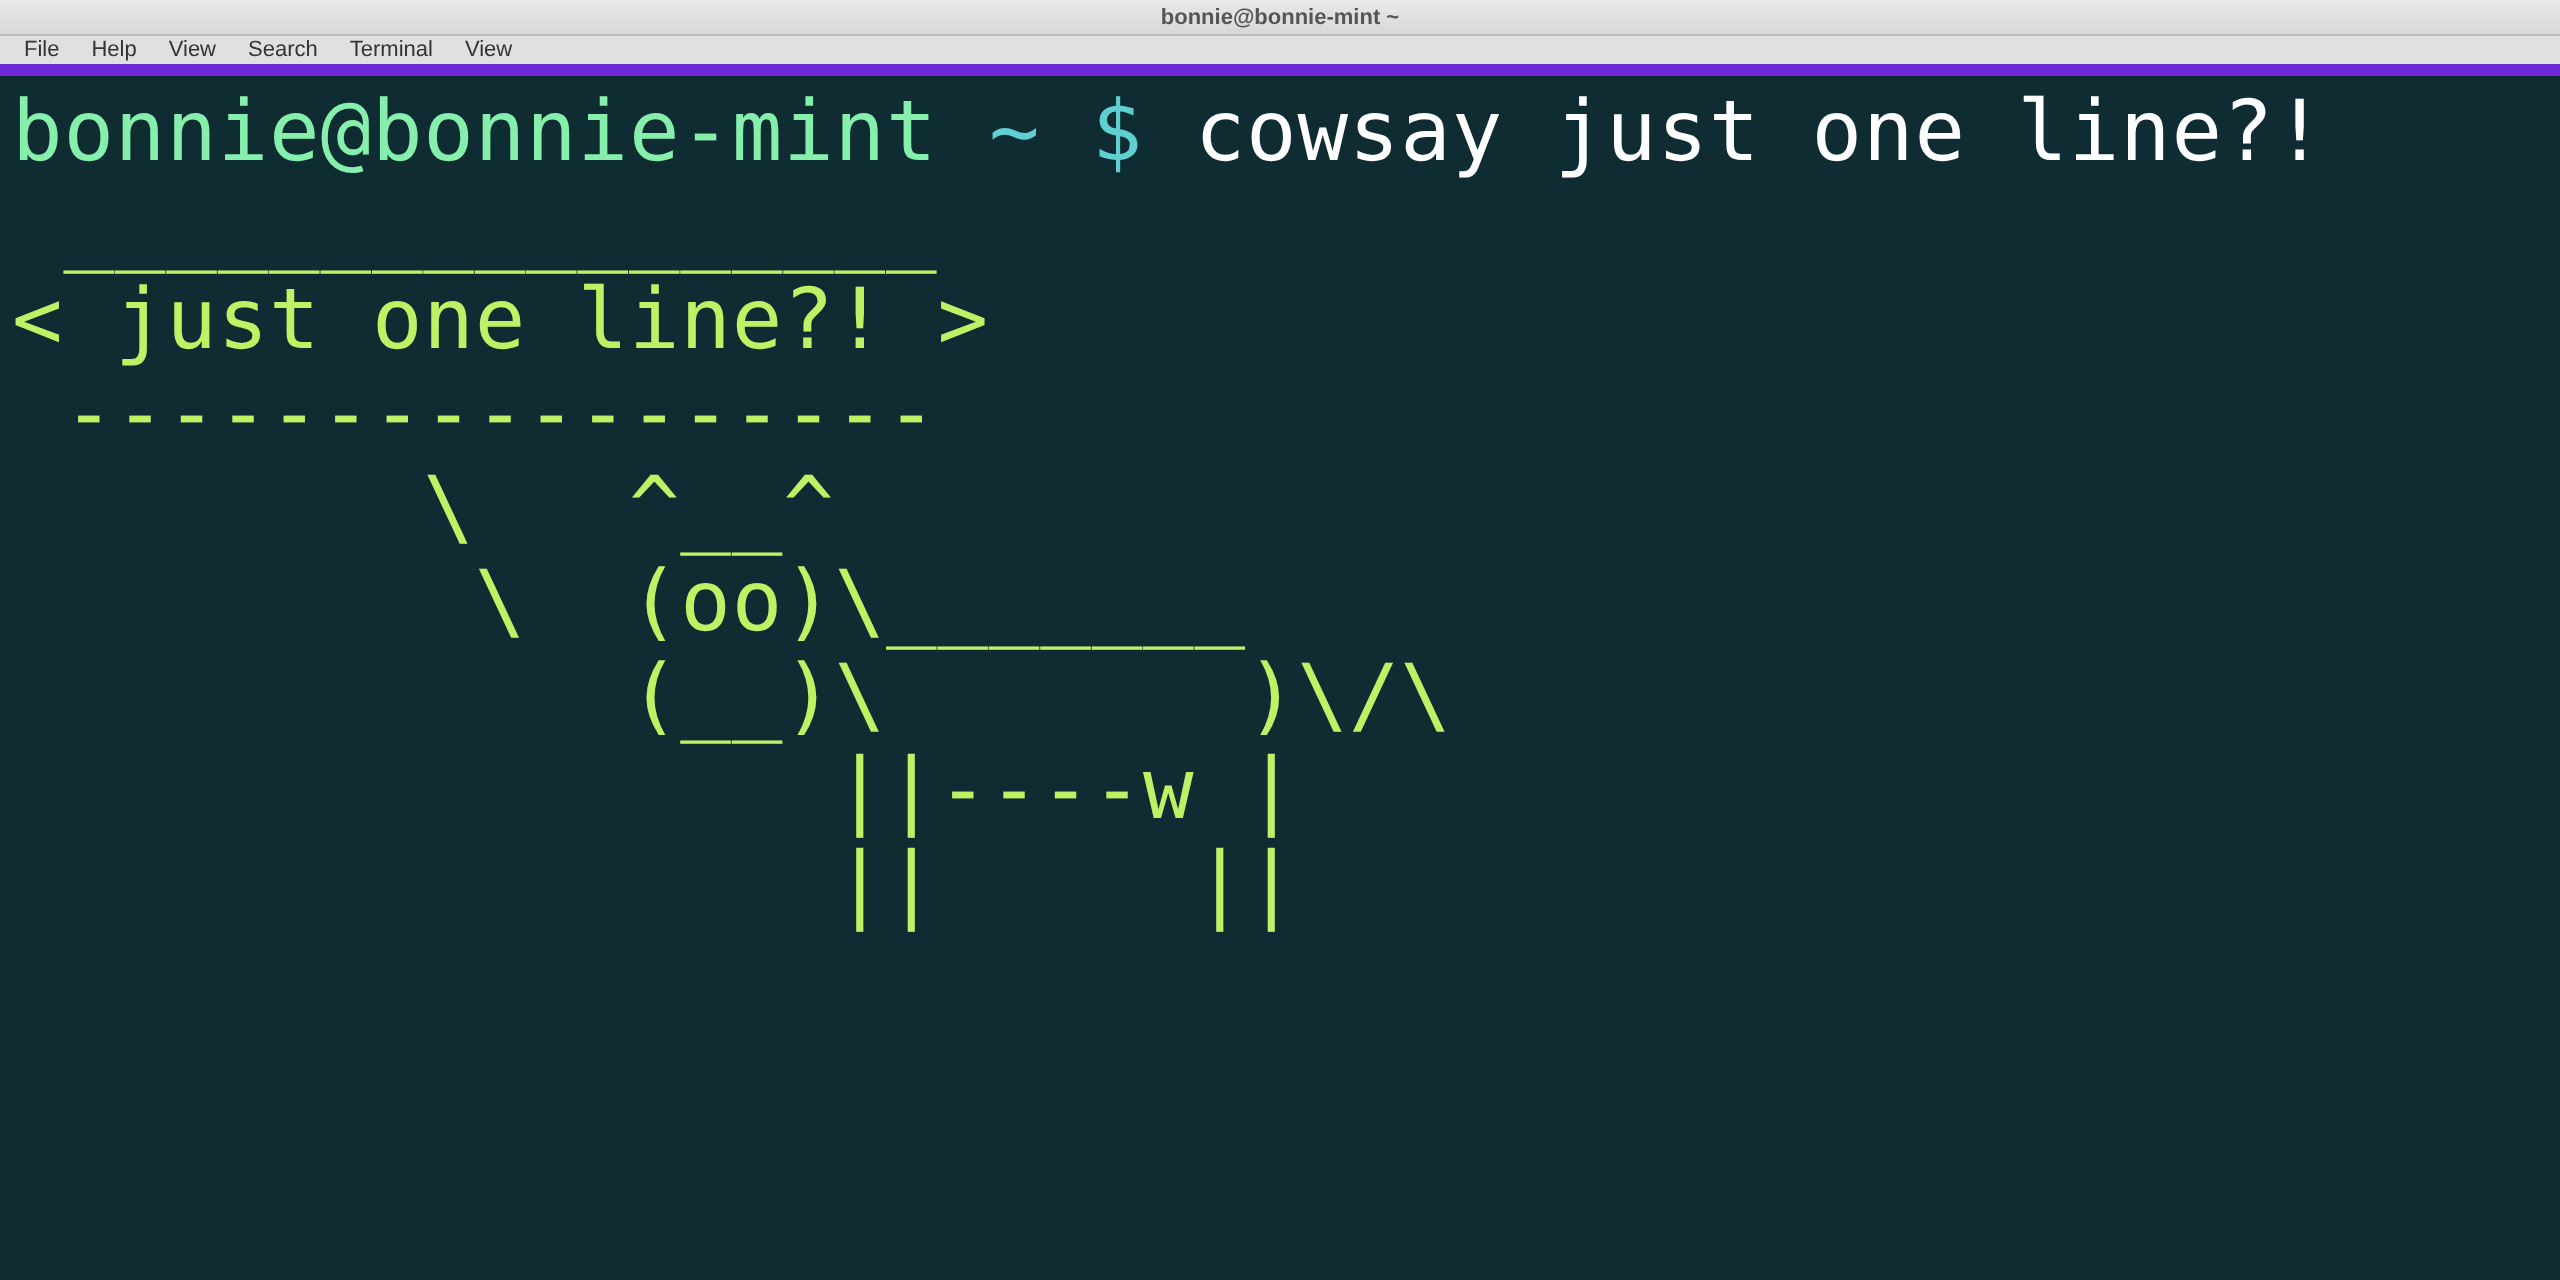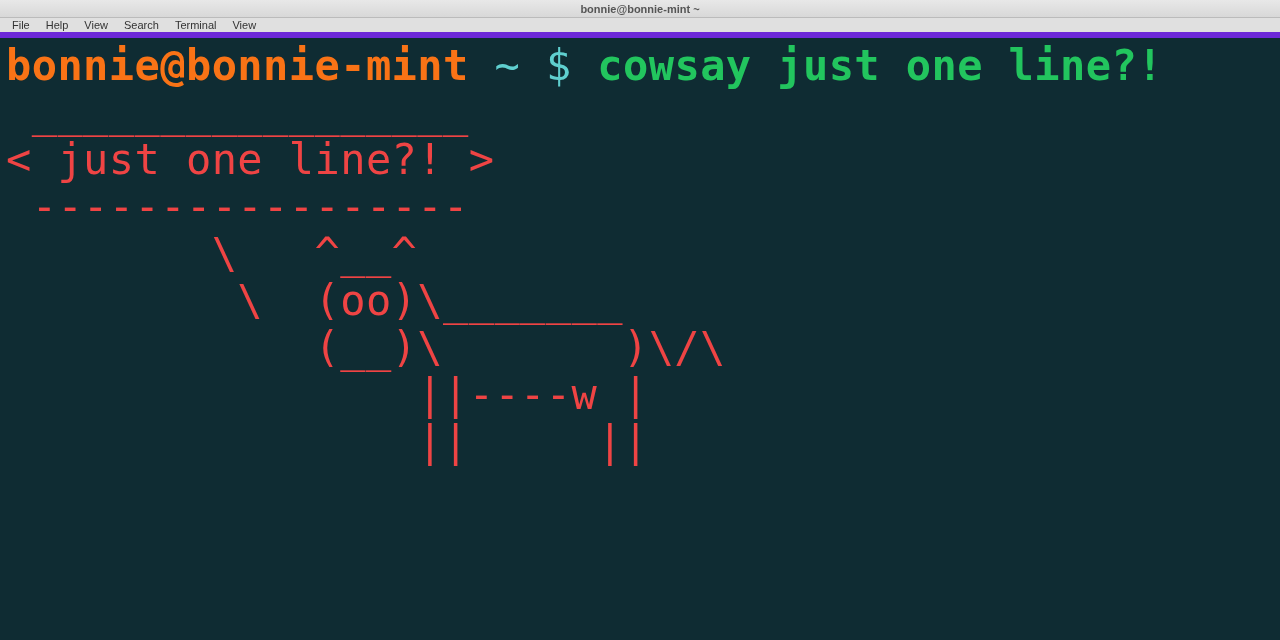--- a/index.html
+++ b/index.html
@@ -34,25 +34,25 @@
       height: calc(100% - 38px);
       background: #0f2c33;
       color: #dcdccc;
       padding: 4px 6px;
       font-family: "DejaVu Sans Mono", "Liberation Mono", "Menlo", "Consolas", monospace;
       font-size: 42px;
       line-height: 1.12;
       white-space: pre;
       letter-spacing: 0.01em;
     }
-    .prompt-user { color: #f97316; font-weight: bold; }
+    .prompt-user { color: #86efac; }
     .prompt-tilde { color: #5fcfcf; }
     .prompt-dollar { color: #5fcfcf; }
-    .prompt-command { color: #22c55e; font-weight: bold; }
-    .output { color: #ef4444; }
+    .prompt-command { color: #ffffff; }
+    .output { color: #bef264; }
   </style>
 </head>
 <body>
 
 <div class="titlebar">
   <span>bonnie@bonnie-mint ~</span>
 </div>
 
 <div class="menubar">
   <span class="menu-item">File</span>

